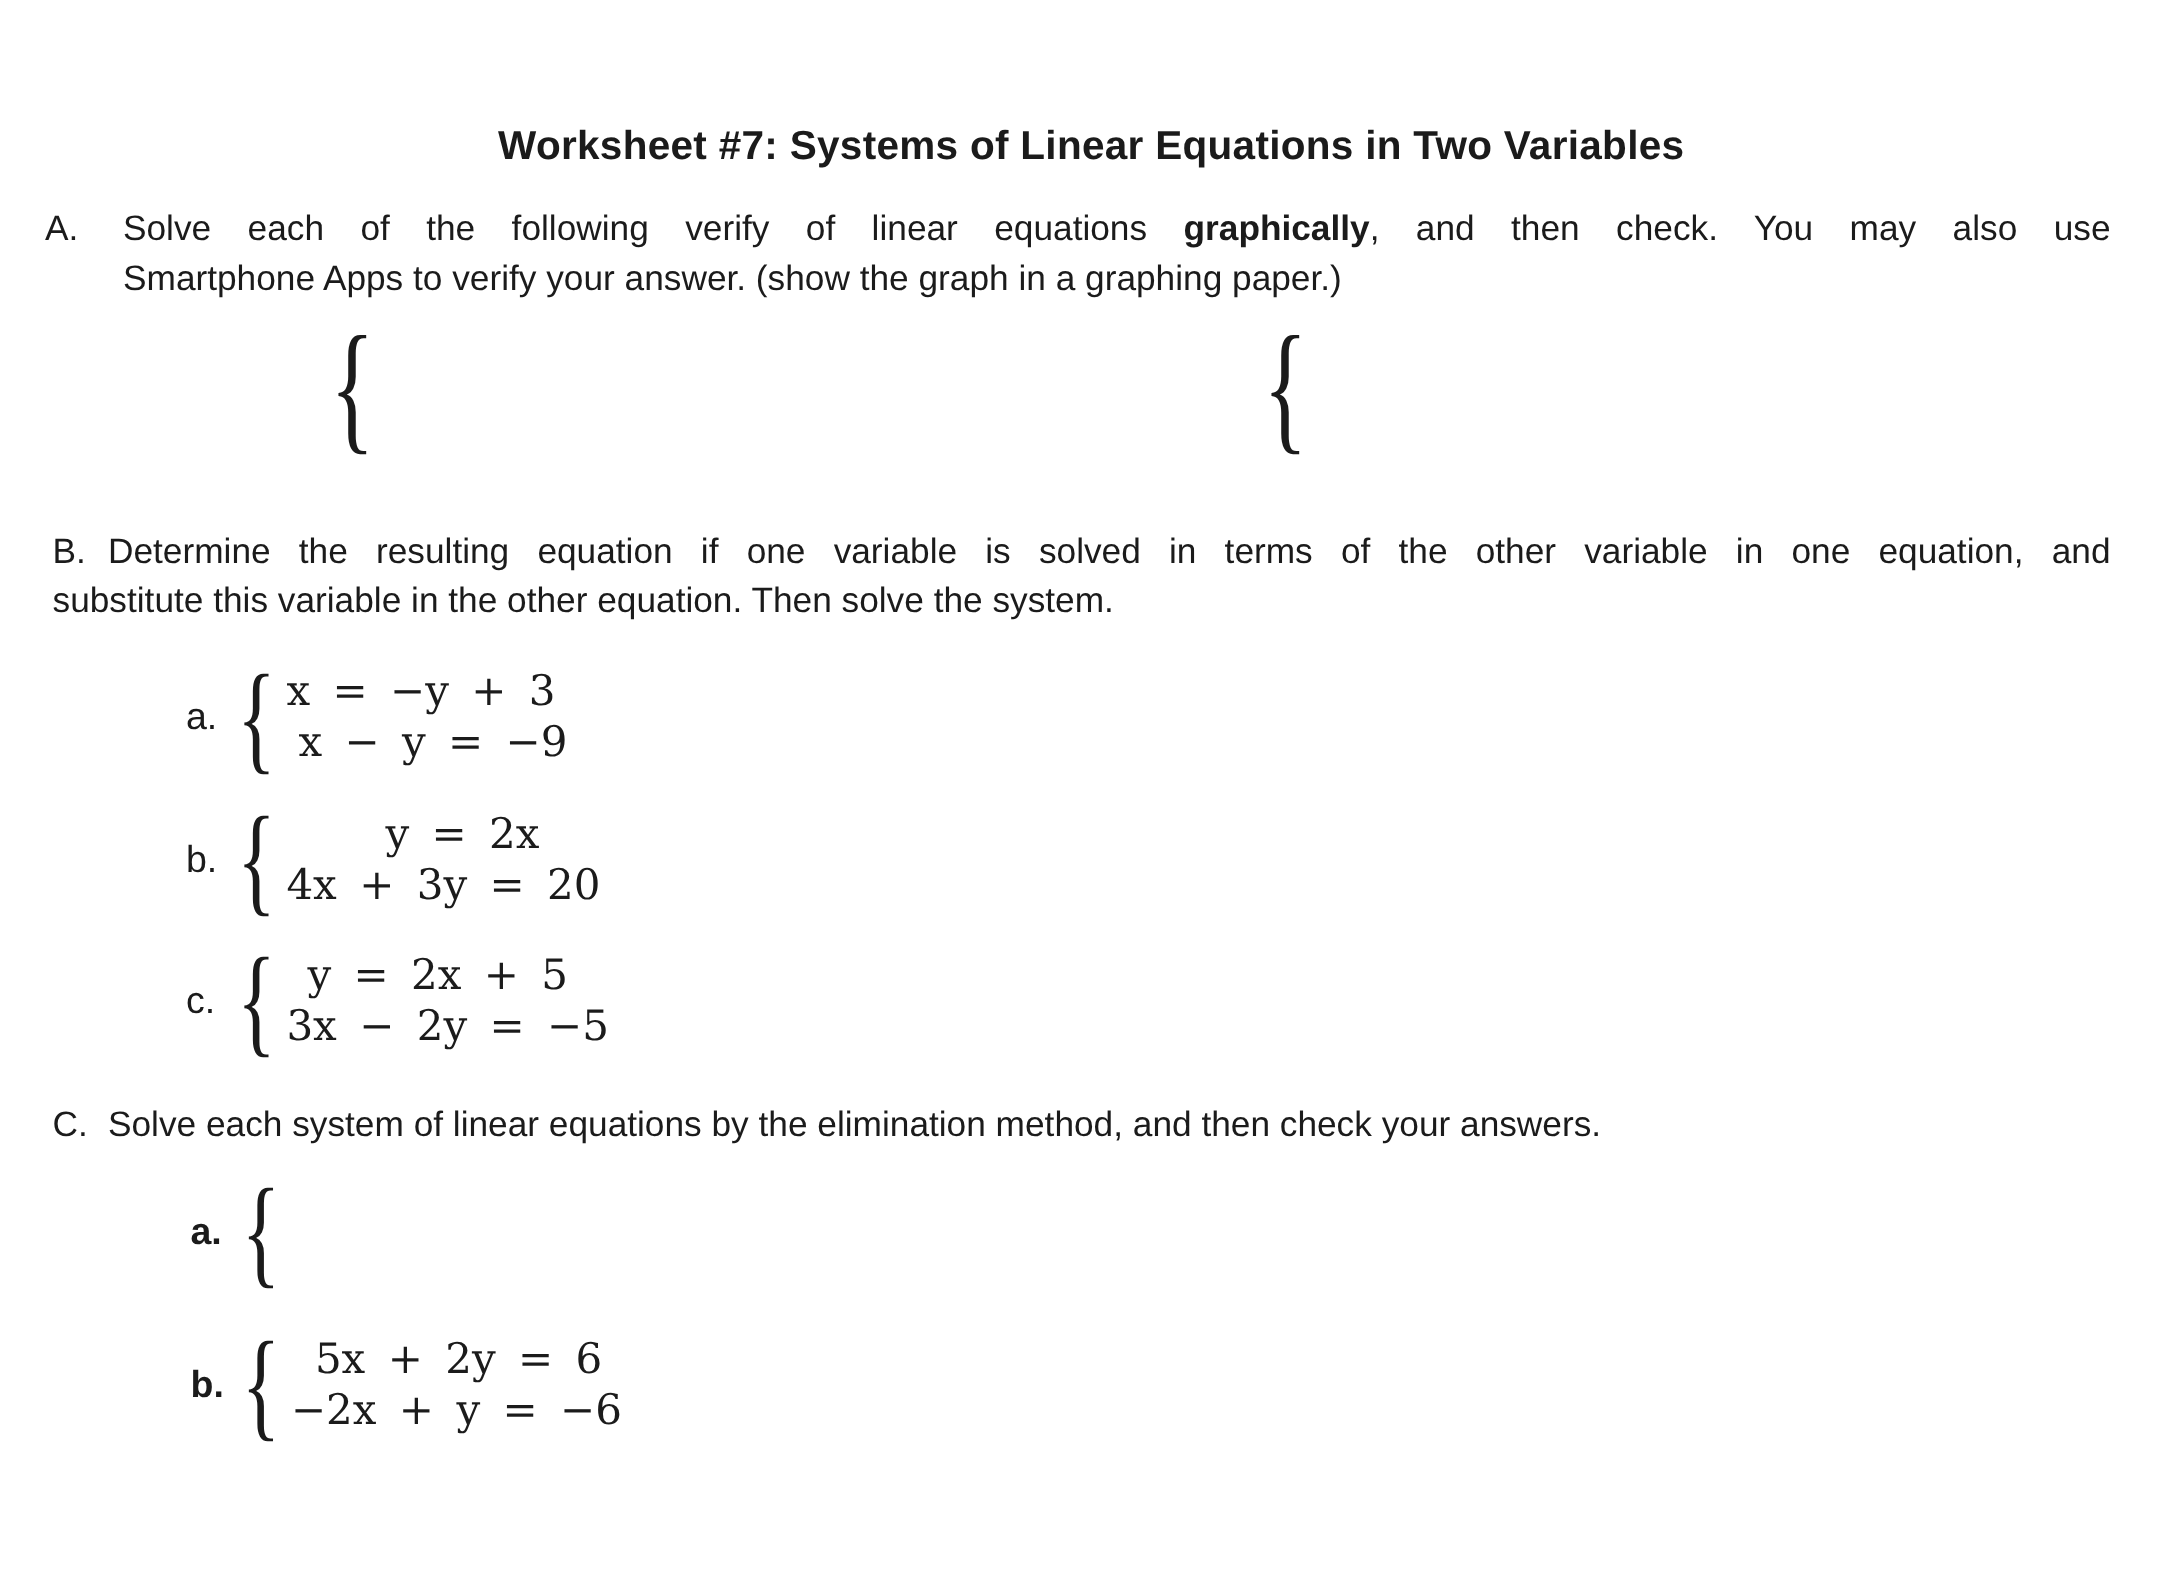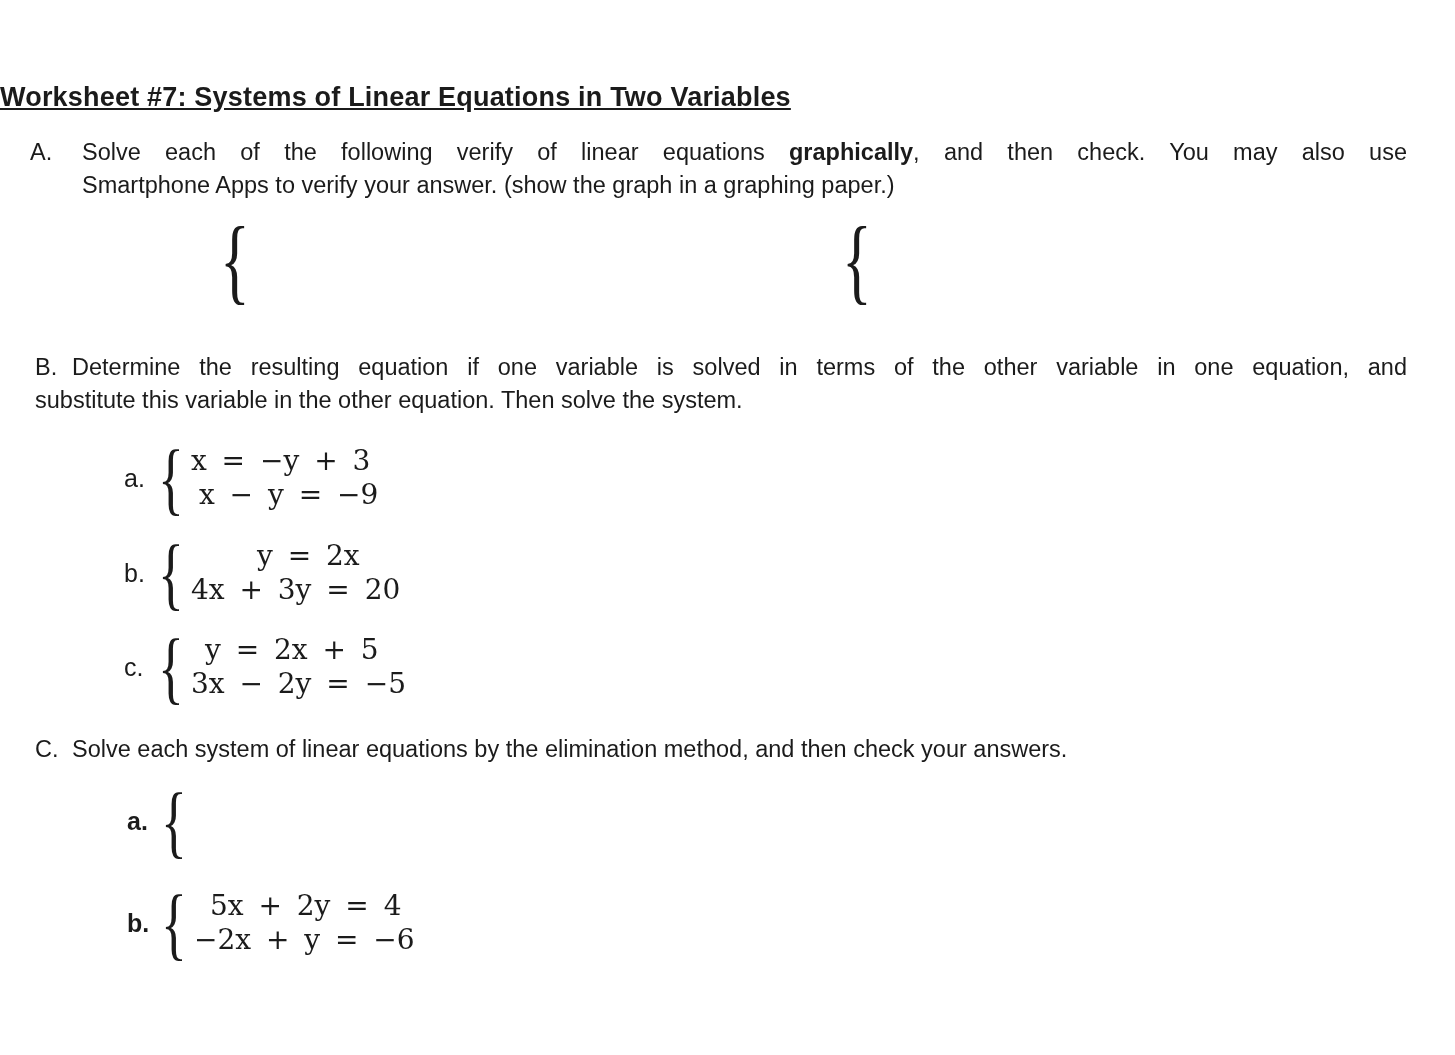--- a/index.html
+++ b/index.html
@@ -7,21 +7,22 @@
     position:relative;
     width:1455px;height:1055px;
     background:#ffffff;
     color:#1b1b1b;
     font-family:"Liberation Sans",sans-serif;
     overflow:hidden;
   }
   
   .title{
     position:absolute;top:64px;left:0;width:100%;
-    font-size:27px;font-weight:bold;letter-spacing:.2px;text-decoration:underline;
+    text-align:center;
+    font-size:27px;font-weight:bold;letter-spacing:.2px;
   }
   
   .para{position:absolute;font-size:23.5px;line-height:32.5px;}
   #paraA{top:136px;left:30px;width:1377px;}
   #paraB{top:351px;left:35px;width:1372px;}
   #paraC{top:733px;left:35px;width:1372px;}
   .jline{text-align:justify;text-align-last:justify;}
   .plabel{display:inline-block;}
   #paraA .plabel{width:52px;}
   #paraB .plabel,#paraC .plabel{width:37px;}
@@ -125,18 +126,18 @@
   </div>
 
   <div class="sys sysBC" id="itemCa">
     <span class="item-label bold-label">a.</span>
     <span class="brace">{</span>
   </div>
   <div class="sys sysBC" id="itemCb">
     <span class="item-label bold-label">b.</span>
     <span class="brace">{</span>
     <div class="eqs">
-      <div class="eq l1">5x + 2y = 4</div>
+      <div class="eq l1">5x + 2y = 6</div>
       <div class="eq l2">−2x + y = −6</div>
     </div>
   </div>
 
 </div>
 
 </body></html>

